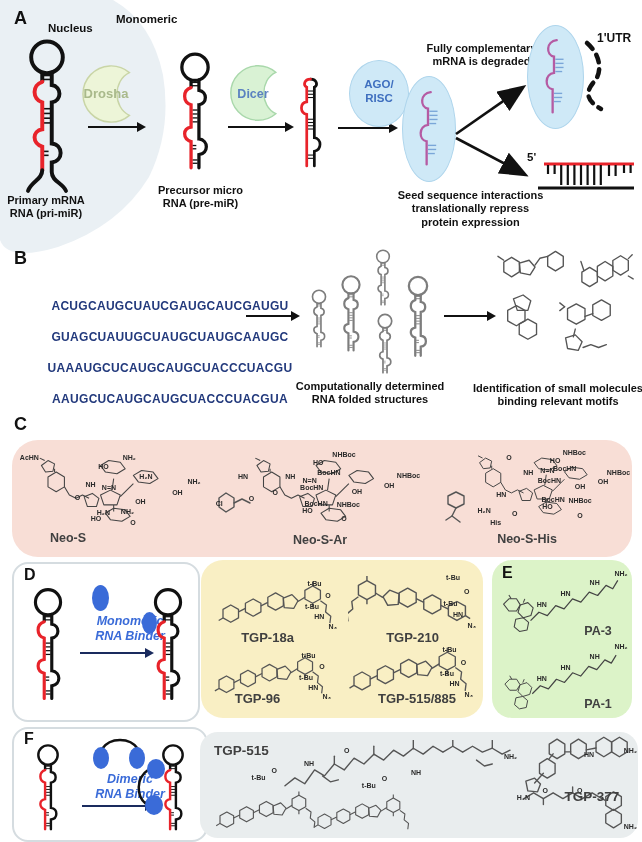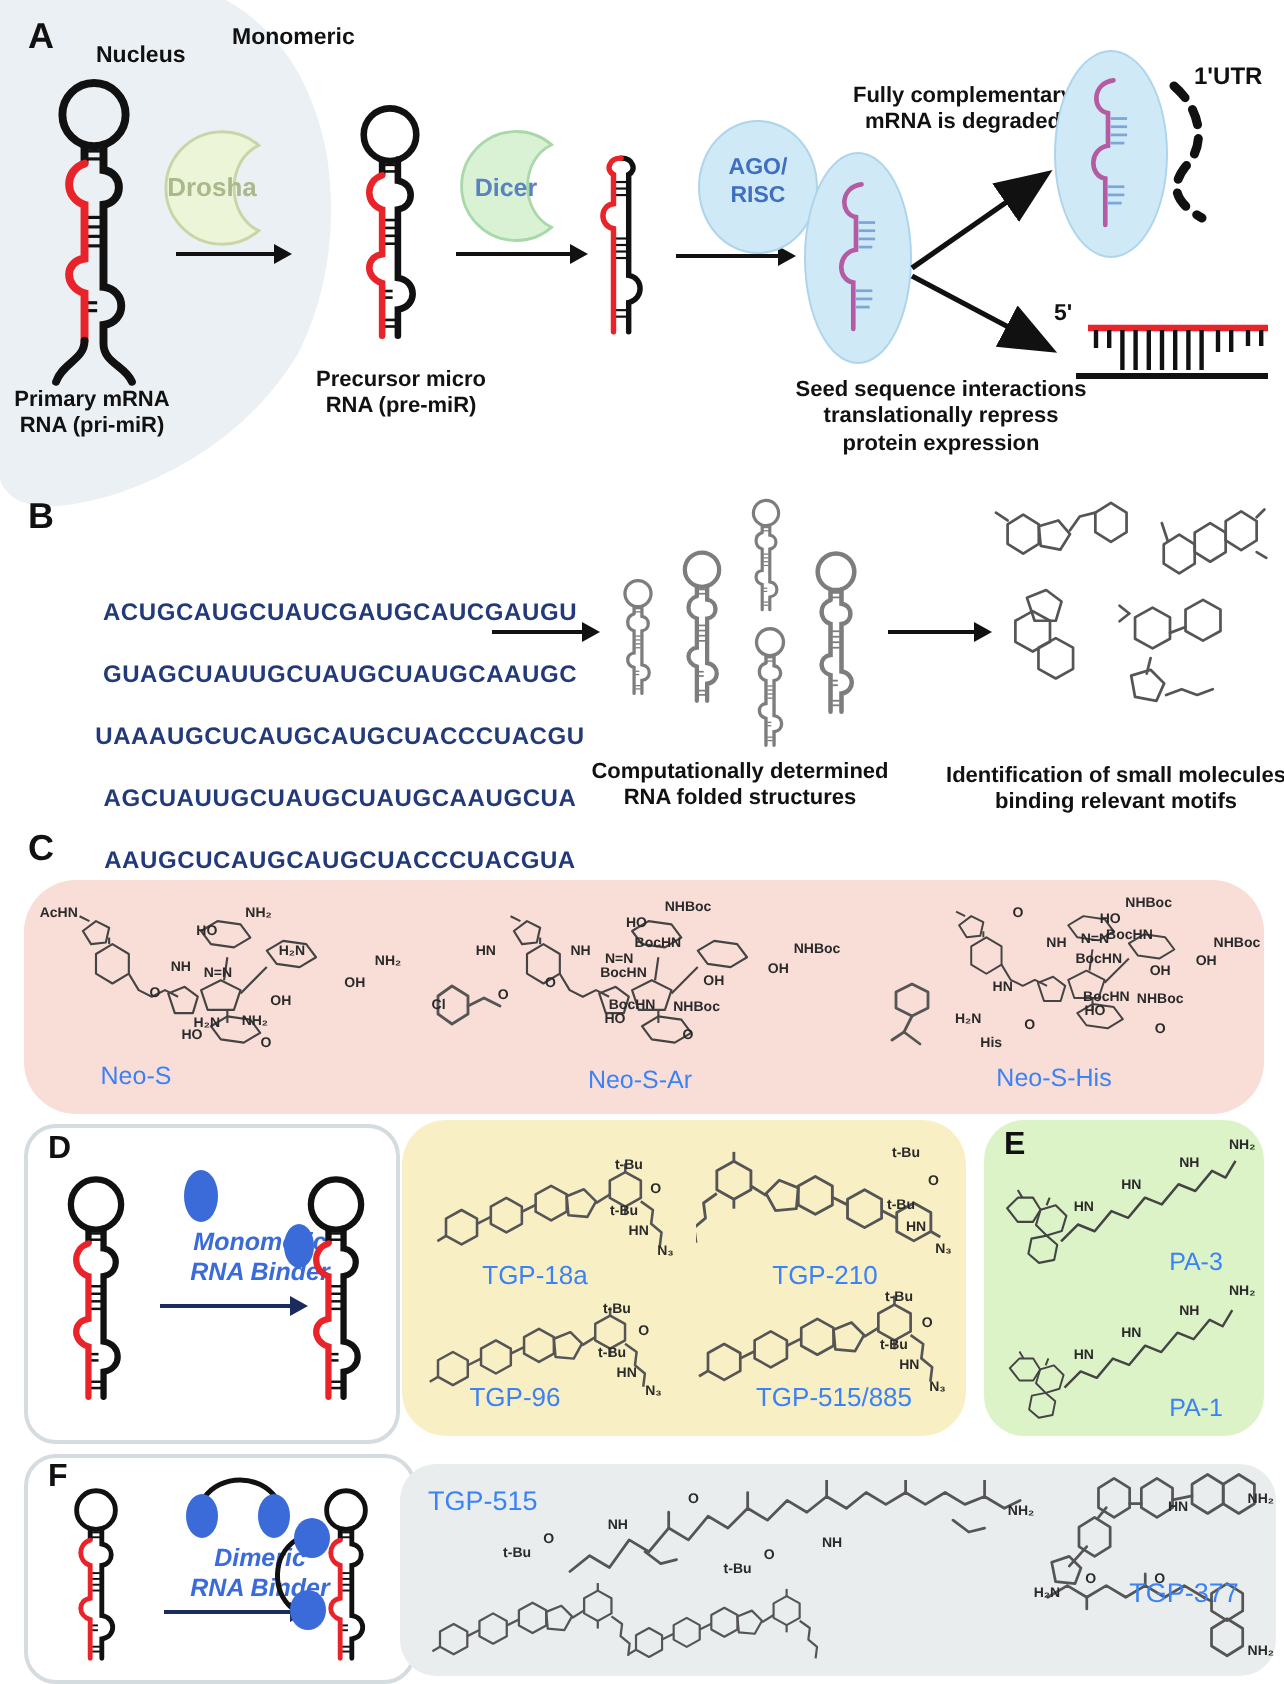--- a/index.html
+++ b/index.html
@@ -4,21 +4,21 @@
 <style>
   html,body{margin:0;padding:0;background:#fff;}
   #canvas{position:relative;width:642px;height:842px;background:#fff;overflow:hidden;
           font-family:"Liberation Sans",sans-serif;color:#111;}
   .abs{position:absolute;}
   .letter{font-size:18px;font-weight:bold;color:#111;}
   .lbl{font-weight:bold;color:#111;}
   .cap{font-weight:bold;font-size:11px;line-height:1.22;text-align:center;white-space:pre-line;color:#111;}
   .seq{font-weight:bold;font-size:12px;line-height:15.5px;letter-spacing:.3px;text-align:center;
        color:var(--seq_navy);white-space:pre-line;}
-  .mol-name{font-weight:normal;font-size:12.5px;text-align:center;color:#3b82f6;white-space:nowrap;}
+  .mol-name{font-weight:bold;font-size:12.5px;text-align:center;color:#404040;white-space:nowrap;}
   .binder-txt{color:var(--binder_blue);font-style:italic;font-weight:bold;font-size:12.5px;
               line-height:1.2;text-align:center;white-space:pre-line;}
   .blob-txt{font-weight:bold;text-align:center;}
   .harrow{position:absolute;height:2.4px;background:#111;}
   .harrow::after{content:'';position:absolute;right:-8px;top:50%;transform:translateY(-50%);
       border-left:9px solid #111;border-top:5px solid transparent;border-bottom:5px solid transparent;}
   .harrow.navy{background:#1a2b5e;}
   .harrow.navy::after{border-left-color:#1a2b5e;}
   .roundbox{position:absolute;border-radius:22px;}
   .whitebox{position:absolute;border-radius:16px;background:#fff;border:2px solid #d5dce0;}
@@ -253,21 +253,20 @@
   <div class="abs cap" style="left:393px;top:189px;width:155px;font-size:11px">Seed sequence interactions
 translationally repress
 protein expression</div>
 
   <div class="abs letter" style="left:14px;top:248px">B</div>
 
   <div class="abs seq" style="left:30px;top:283px;width:280px">
     <div>ACUGCAUGCUAUCGAUGCAUCGAUGU</div>
     <div>GUAGCUAUUGCUAUGCUAUGCAAUGC</div>
     <div>UAAAUGCUCAUGCAUGCUACCCUACGU</div>
-    <div>AGCUAUUGCUAUGCUAUGCAAUGCUA</div>
     <div>AAUGCUCAUGCAUGCUACCCUACGUA</div>
   </div>
 
   <div class="harrow" style="left:246px;top:315px;width:46px"></div>
 
   <svg class="abs" style="left:306px;top:288px;width:26px;height:62px;color:#7d7d7d;--strand_red:#7d7d7d">
       <use href="#hp-pre"></use>
     </svg>
   <svg class="abs" style="left:336px;top:266px;width:30px;height:96px;color:#7d7d7d;--strand_red:#7d7d7d">
       <use href="#hp-pre"></use>

